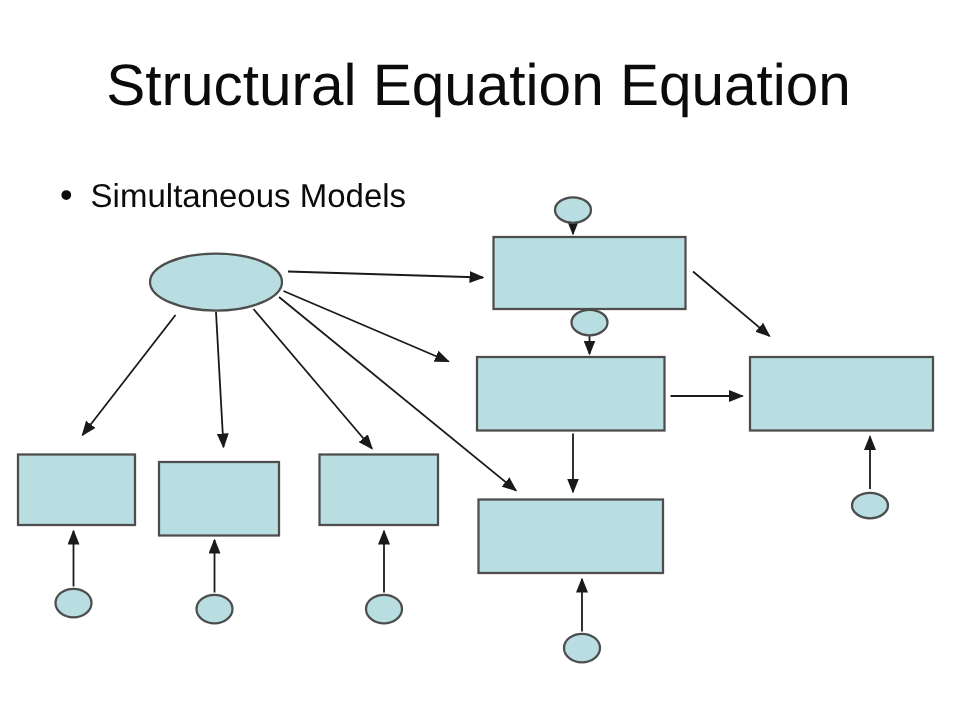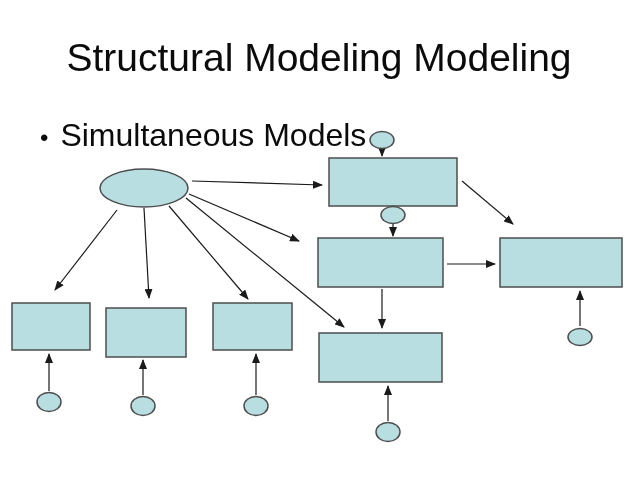--- a/index.html
+++ b/index.html
@@ -33,21 +33,21 @@
     align-items: baseline;
     color: #0b0b0b;
   }
 
   .bullet-marker {
     font-size: 24px;
     margin-right: 12px;
   }
 
   .bullet-text {
-    font-size: 32px;
+    font-size: 22px;
     white-space: nowrap;
   }
 
   .diagram-svg {
     position: absolute;
     top: 0;
     left: 0;
   }
 </style>
 </head>
@@ -86,19 +86,19 @@
       <rect x="213" y="303" width="79" height="47" fill="#b8dee2" stroke="#4d4d4d" stroke-width="1.5"></rect>
       <ellipse cx="382" cy="140" rx="12" ry="8.5" fill="#b8dee2" stroke="#4d4d4d" stroke-width="1.5"></ellipse>
       <ellipse cx="393" cy="215" rx="12" ry="8.5" fill="#b8dee2" stroke="#4d4d4d" stroke-width="1.5"></ellipse>
       <ellipse cx="49" cy="402" rx="12" ry="9.5" fill="#b8dee2" stroke="#4d4d4d" stroke-width="1.5"></ellipse>
       <ellipse cx="143" cy="406" rx="12" ry="9.5" fill="#b8dee2" stroke="#4d4d4d" stroke-width="1.5"></ellipse>
       <ellipse cx="256" cy="406" rx="12" ry="9.5" fill="#b8dee2" stroke="#4d4d4d" stroke-width="1.5"></ellipse>
       <ellipse cx="388" cy="432" rx="12" ry="9.5" fill="#b8dee2" stroke="#4d4d4d" stroke-width="1.5"></ellipse>
       <ellipse cx="580" cy="337" rx="12" ry="8.5" fill="#b8dee2" stroke="#4d4d4d" stroke-width="1.5"></ellipse>
     </svg>
 
-  <div class="slide-title">Structural Modeling Modeling</div>
+  <div class="slide-title">Structural Equation Equation</div>
 
   <div class="bullet-row">
     <span class="bullet-marker">•</span>
     <span class="bullet-text">Simultaneous Models</span>
   </div>
 </div>
 
 </body></html>

